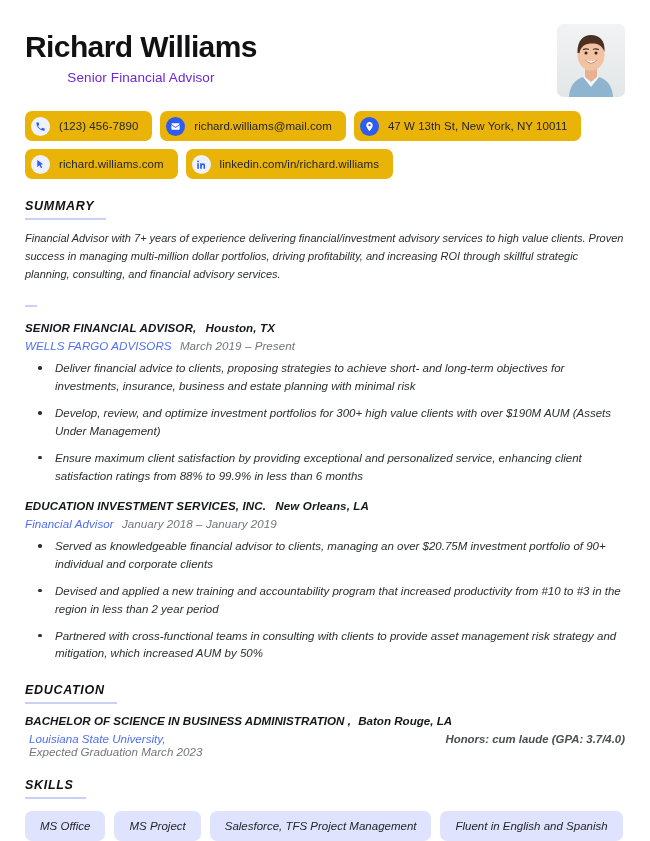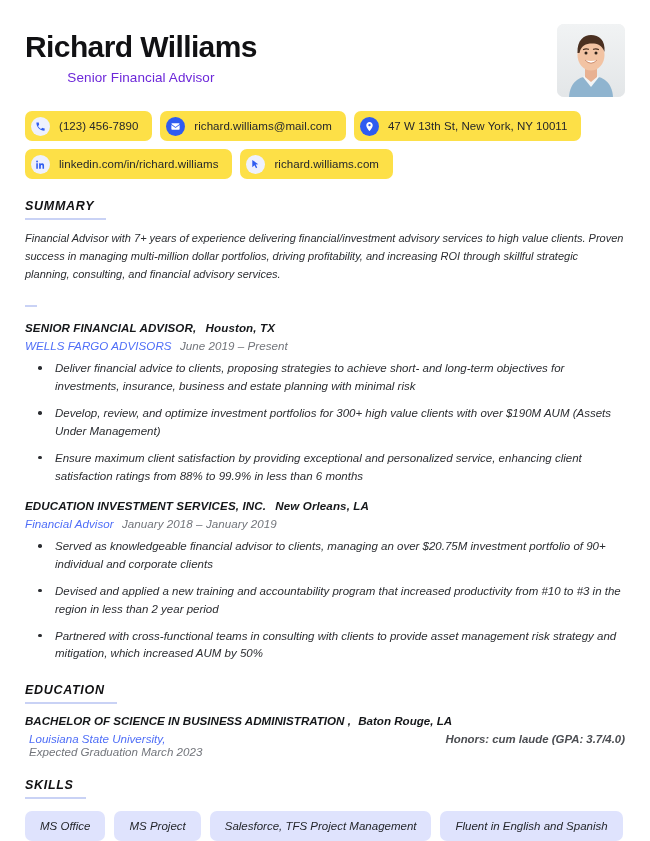--- a/index.html
+++ b/index.html
@@ -60,21 +60,21 @@
   .contact-rows { margin-top: 14px; }
   .contact-row {
     display: flex;
     flex-wrap: nowrap;
     gap: 8px;
     margin-bottom: 8px;
   }
   .pill {
     display: inline-flex;
     align-items: center;
-    background: #fde047;
+    background: #eab308;
     border-radius: 7px;
     height: 30px;
     padding: 0 14px 0 6px;
     gap: 9px;
   }
   .pill-text {
     font-size: 11.5px;
     color: #24262b;
     white-space: nowrap;
     letter-spacing: 0.05px;
@@ -275,33 +275,33 @@
           </svg>
         </span>
         <span class="pill-text">47 W 13th St, New York, NY 10011</span>
       </div>
     </div>
 
     <div class="contact-row">
       <div class="pill">
         <span class="ico">
           <svg width="11" height="11" viewBox="0 0 24 24" fill="#2f5cf0">
-            <path d="M4.5 3.5a2 2 0 1 0 0 4 2 2 0 0 0 0-4zM2.8 9.3h3.4V21H2.8V9.3zM9 9.3h3.3v1.6h.05c.46-.85 1.6-1.75 3.25-1.75 3.5 0 4.15 2.25 4.15 5.2V21h-3.4v-5.1c0-1.2-.02-2.8-1.7-2.8-1.7 0-1.95 1.3-1.95 2.7V21H9V9.3z"></path>
-          </svg>
-        </span>
-        <span class="pill-text">linkedin.com/in/richard.williams</span>
+            <path d="M5 2l13 9.3-5.6.9 3.3 6.6-2.6 1.3-3.3-6.6L5 18V2z"></path>
+          </svg>
+        </span>
+        <span class="pill-text">richard.williams.com</span>
       </div>
 
       <div class="pill">
         <span class="ico">
           <svg width="11" height="11" viewBox="0 0 24 24" fill="#2f5cf0">
-            <path d="M5 2l13 9.3-5.6.9 3.3 6.6-2.6 1.3-3.3-6.6L5 18V2z"></path>
-          </svg>
-        </span>
-        <span class="pill-text">richard.williams.com</span>
+            <path d="M4.5 3.5a2 2 0 1 0 0 4 2 2 0 0 0 0-4zM2.8 9.3h3.4V21H2.8V9.3zM9 9.3h3.3v1.6h.05c.46-.85 1.6-1.75 3.25-1.75 3.5 0 4.15 2.25 4.15 5.2V21h-3.4v-5.1c0-1.2-.02-2.8-1.7-2.8-1.7 0-1.95 1.3-1.95 2.7V21H9V9.3z"></path>
+          </svg>
+        </span>
+        <span class="pill-text">linkedin.com/in/richard.williams</span>
       </div>
     </div>
   </div>
 
   <div class="section">
     <div class="section-head">
       <span class="label">SUMMARY</span>
       <span class="rule"></span>
     </div>
     <div class="summary-text">Financial Advisor with 7+ years of experience delivering financial/investment advisory services to high value clients. Proven success in managing multi-million dollar portfolios, driving profitability, and increasing ROI through skillful strategic planning, consulting, and financial advisory services.</div>
@@ -312,21 +312,21 @@
       <span class="rule"></span>
     </div>
 
     <div class="job">
       <div class="job-head">
         <span>SENIOR FINANCIAL ADVISOR,</span>
         <span class="loc">Houston, TX</span>
       </div>
       <div class="job-sub">
         <span class="company">WELLS FARGO ADVISORS</span>
-        <span class="dates">June 2019 – Present</span>
+        <span class="dates">March 2019 – Present</span>
       </div>
       <ul class="bullets">
         <li>Deliver financial advice to clients, proposing strategies to achieve short- and long-term objectives for investments, insurance, business and estate planning with minimal risk</li>
         <li>Develop, review, and optimize investment portfolios for 300+ high value clients with over $190M AUM (Assets Under Management)</li>
         <li>Ensure maximum client satisfaction by providing exceptional and personalized service, enhancing client satisfaction ratings from 88% to 99.9% in less than 6 months</li>
       </ul>
     </div>
 
     <div class="job">
       <div class="job-head">

